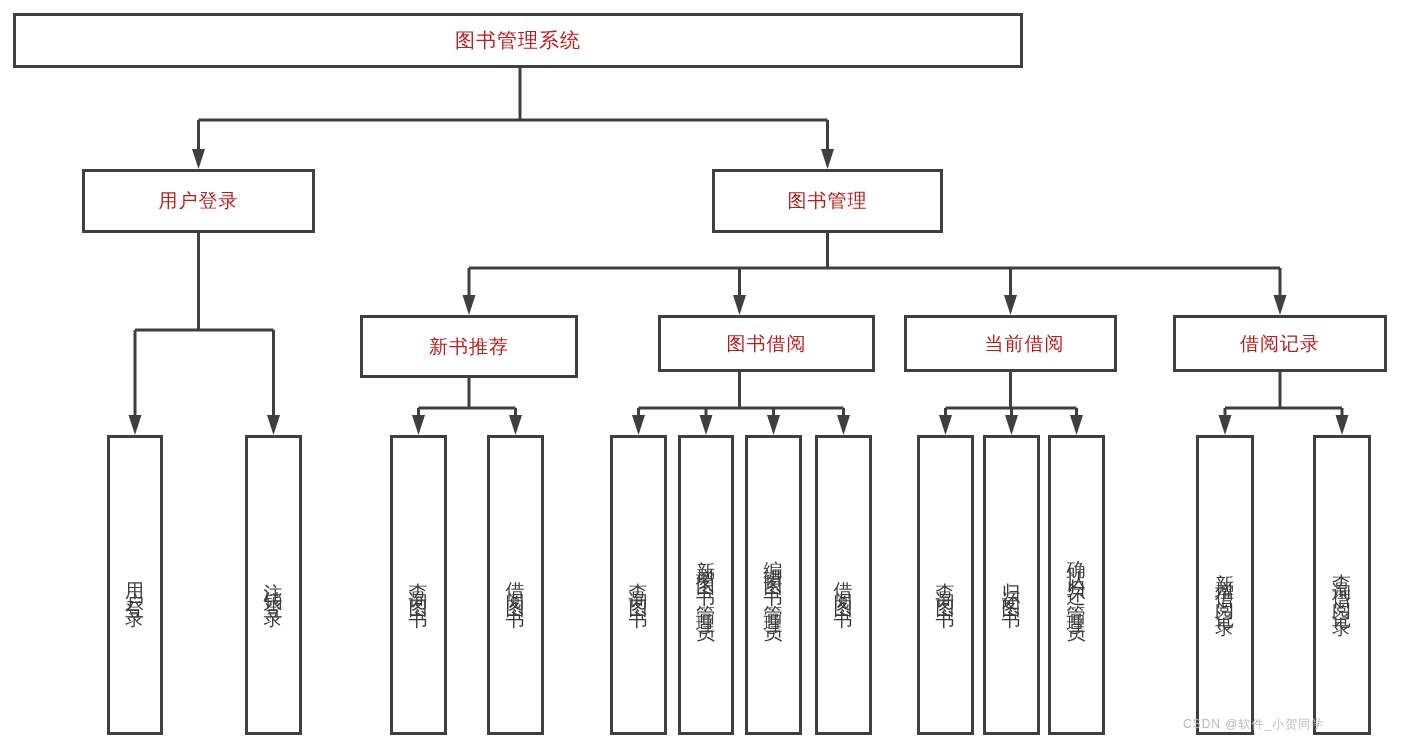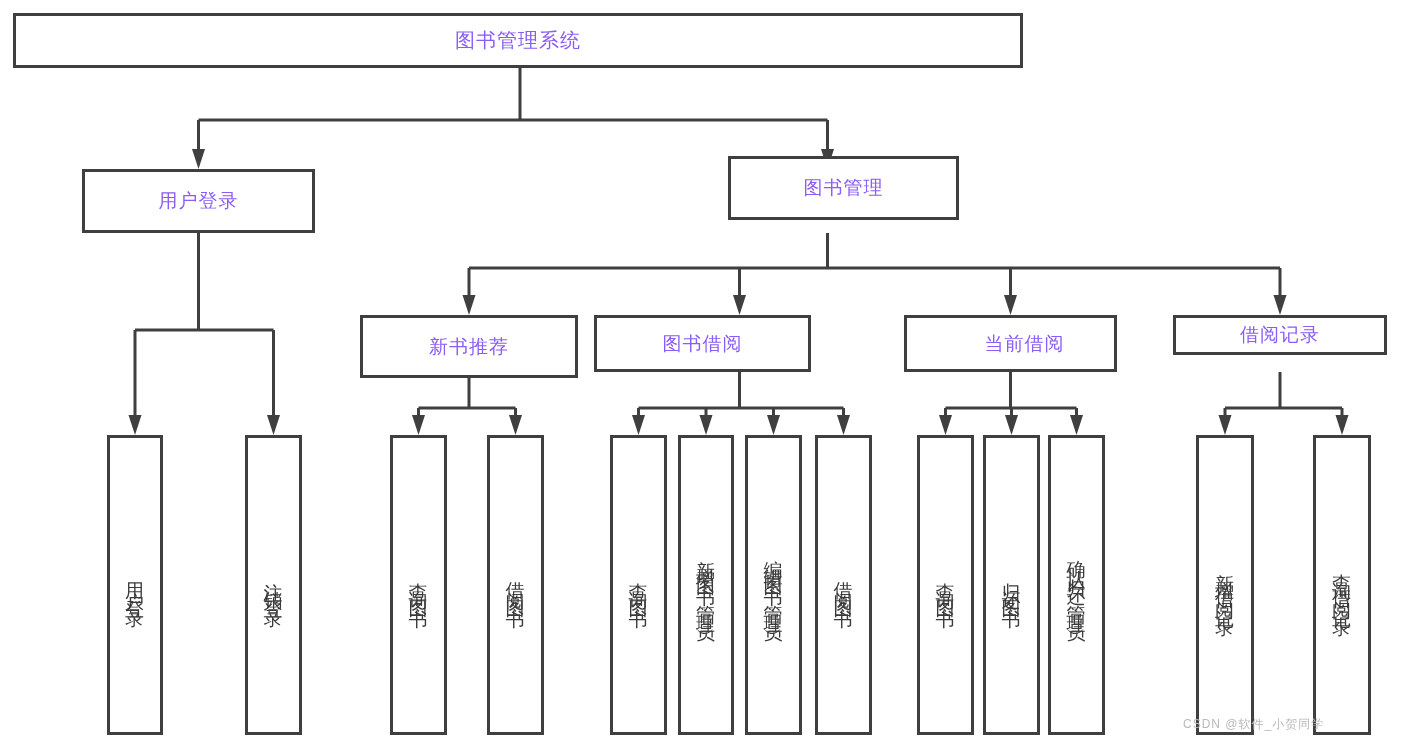--- a/index.html
+++ b/index.html
@@ -13,21 +13,21 @@
   #connector-layer{
     position:absolute;left:0;top:0;width:1405px;height:747px;
     pointer-events:none;
   }
   .hbox{
     position:absolute;
     box-sizing:border-box;
     border:3px solid #3f3f3f;
     background:#ffffff;
     display:flex;align-items:center;justify-content:center;
-    color:#8b5cf6;
+    color:#b91c1c;
     font-size:19px;
     letter-spacing:1px;
     white-space:nowrap;
   }
   .hbox.root{font-size:20px;}
   .vbox{
     position:absolute;
     top:435px;height:300px;
     box-sizing:border-box;
     border:3px solid #3f3f3f;
@@ -112,34 +112,34 @@
       <polygon points="1342,435 1335.5,415 1348.5,415" fill="#3f3f3f"></polygon>
     </svg>
 
   <div class="hbox root" style="left:13px;top:13px;width:1010px;height:55px;">
     <span>图书管理系统</span>
   </div>
 
   <div class="hbox" style="left:82px;top:169px;width:233px;height:64px;">
     <span>用户登录</span>
   </div>
-  <div class="hbox" style="left:712px;top:156px;width:231px;height:64px;margin-left:16px;">
+  <div class="hbox" style="left:712px;top:169px;width:231px;height:64px;">
     <span>图书管理</span>
   </div>
 
   <div class="hbox" style="left:360px;top:315px;width:218px;height:63px;">
     <span>新书推荐</span>
   </div>
-  <div class="hbox" style="left:594px;top:315px;width:217px;height:57px;">
+  <div class="hbox" style="left:658px;top:315px;width:217px;height:57px;">
     <span>图书借阅</span>
   </div>
   <div class="hbox" style="left:904px;top:315px;width:213px;height:57px;padding-left:28px;">
     <span>当前借阅</span>
   </div>
-  <div class="hbox" style="left:1173px;top:315px;width:214px;height:40px;">
+  <div class="hbox" style="left:1173px;top:315px;width:214px;height:57px;">
     <span>借阅记录</span>
   </div>
 
   <div class="vbox" style="left:107px;width:56px;">
     <span class="vlabel">用户登录</span>
   </div>
   <div class="vbox" style="left:245px;width:57px;">
     <span class="vlabel">注销登录</span>
   </div>
 

